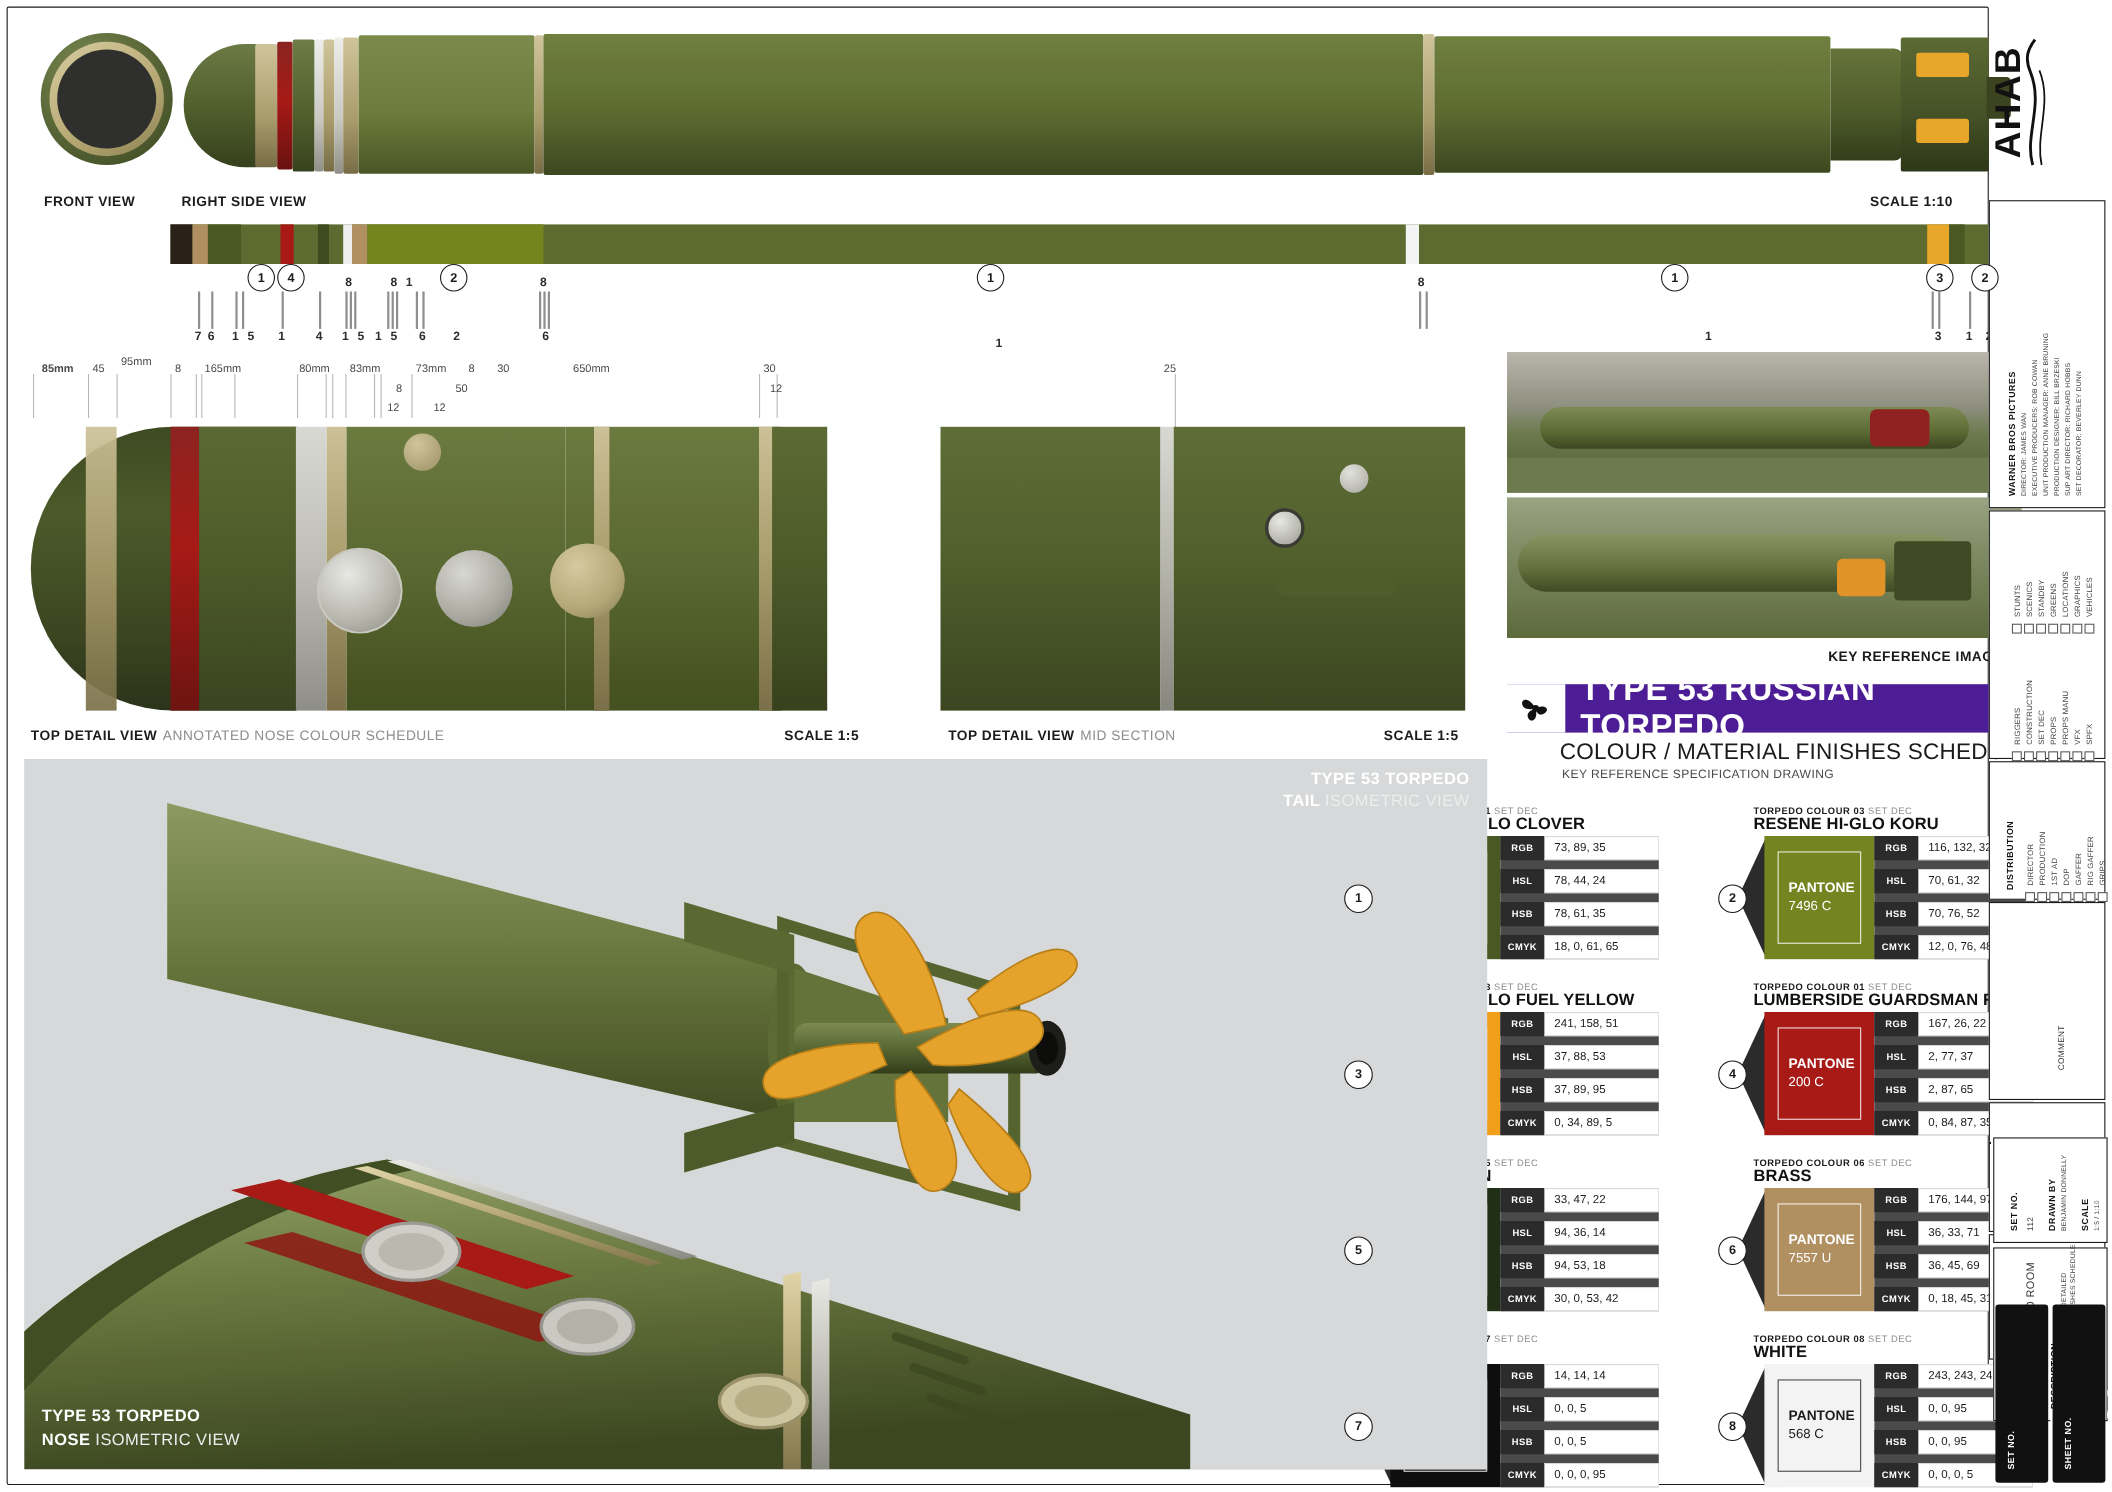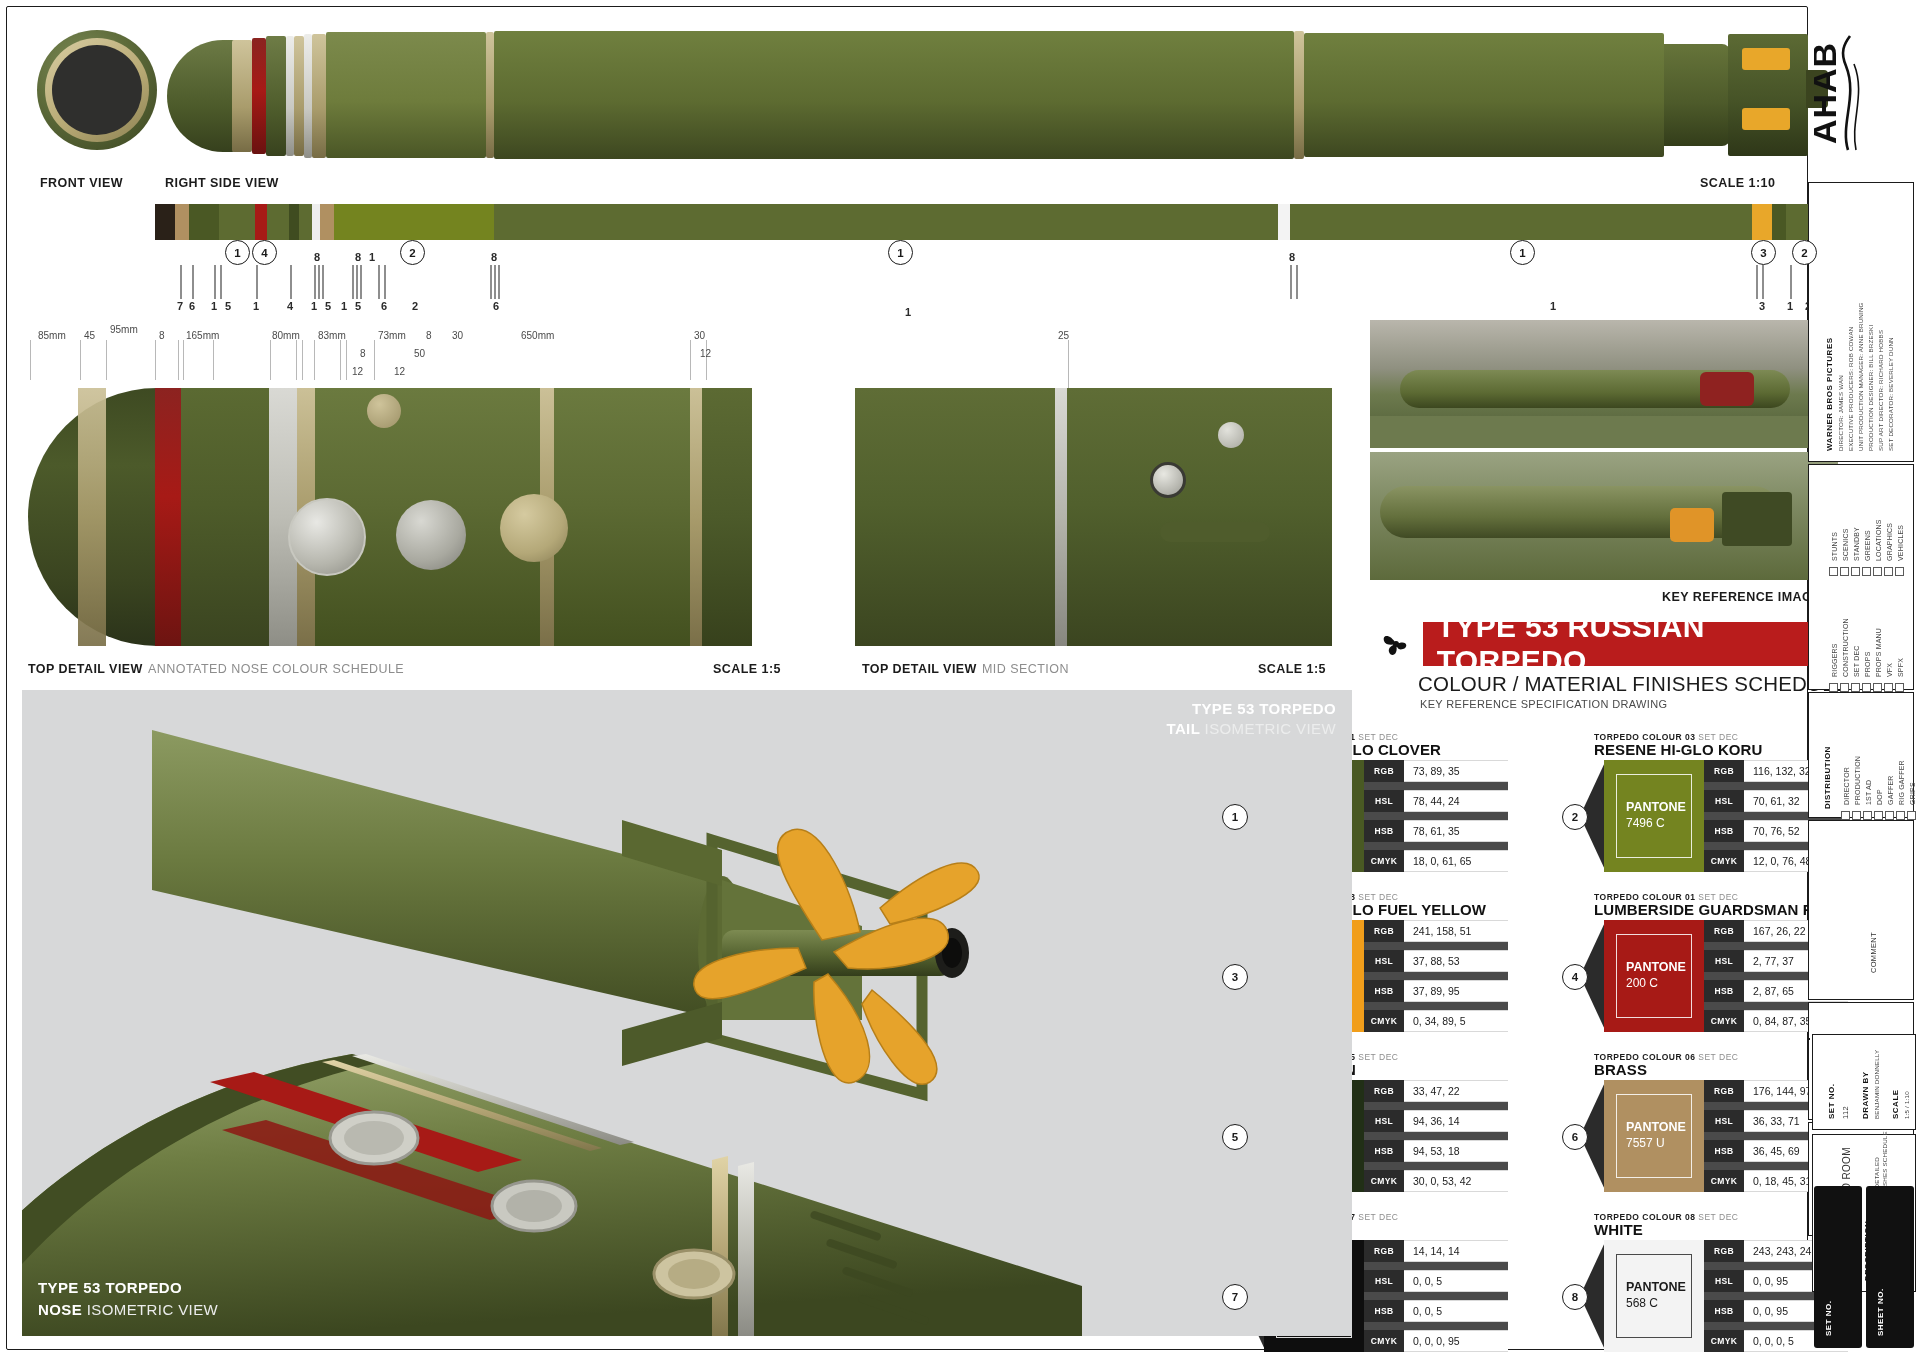--- a/index.html
+++ b/index.html
@@ -29,21 +29,21 @@
      font-size:11.5px;font-weight:bold;display:flex;align-items:center;justify-content:center;z-index:6;}
 
   
   .tick{position:absolute;width:1.6px;background:#8e8e8e;}
   .ticknum{position:absolute;font-size:11px;font-weight:bold;color:#2b2b2b;text-align:center;}
 
   
   .photo{position:absolute;overflow:hidden;border:0;}
 
   
-  .tb-bar{position:absolute;background:#b91c1c;display:flex;align-items:center;}
+  .tb-bar{position:absolute;background:#4c1d95;display:flex;align-items:center;}
   .tb-title{color:#fff;font-size:30px;font-weight:bold;letter-spacing:.3px;padding-left:14px;}
   .tb-prop{width:56px;height:100%;background:#fff;display:flex;align-items:center;justify-content:center;}
   .tb-sub{position:absolute;font-size:20.5px;letter-spacing:.2px;color:#1b1b1b;}
   .tb-sub2{position:absolute;font-size:11px;letter-spacing:.35px;color:#4a4a4a;}
 
   
   .sw{position:absolute;width:286px;height:112px;}
   .sw-head{position:absolute;top:-28px;left:32px;font-size:8.5px;font-weight:bold;letter-spacing:.5px;color:#1b1b1b;white-space:nowrap;}
   .sw-head .sd{font-weight:normal;color:#8d8d8d;}
   .sw-name{position:absolute;top:-19px;left:32px;font-size:15px;font-weight:bold;letter-spacing:.1px;color:#111;white-space:nowrap;}
@@ -201,21 +201,21 @@
     <div class="vline" style="left:270px;top:340px;height:40px;"></div>
     <div class="vline" style="left:296px;top:340px;height:40px;"></div>
     <div class="vline" style="left:302px;top:340px;height:40px;"></div>
     <div class="vline" style="left:314px;top:340px;height:40px;"></div>
     <div class="vline" style="left:340px;top:340px;height:40px;"></div>
     <div class="vline" style="left:346px;top:340px;height:40px;"></div>
     <div class="vline" style="left:374px;top:340px;height:40px;"></div>
     <div class="vline" style="left:690px;top:340px;height:40px;"></div>
     <div class="vline" style="left:706px;top:340px;height:40px;"></div>
 
-    <div class="dimtxt" style="left:38px;top:330px;">85mm</div>
+    <div class="dimtxt" style="left:38px;top:330px;font-weight:bold;">85mm</div>
     <div class="dimtxt" style="left:84px;top:330px;">45</div>
     <div class="dimtxt" style="left:110px;top:324px;">95mm</div>
     <div class="dimtxt" style="left:159px;top:330px;">8</div>
     <div class="dimtxt" style="left:186px;top:330px;">165mm</div>
     <div class="dimtxt" style="left:272px;top:330px;">80mm</div>
     <div class="dimtxt" style="left:318px;top:330px;">83mm</div>
     <div class="dimtxt" style="left:378px;top:330px;">73mm</div>
     <div class="dimtxt" style="left:426px;top:330px;">8</div>
     <div class="dimtxt" style="left:452px;top:330px;">30</div>
     <div class="dimtxt" style="left:521px;top:330px;">650mm</div>

